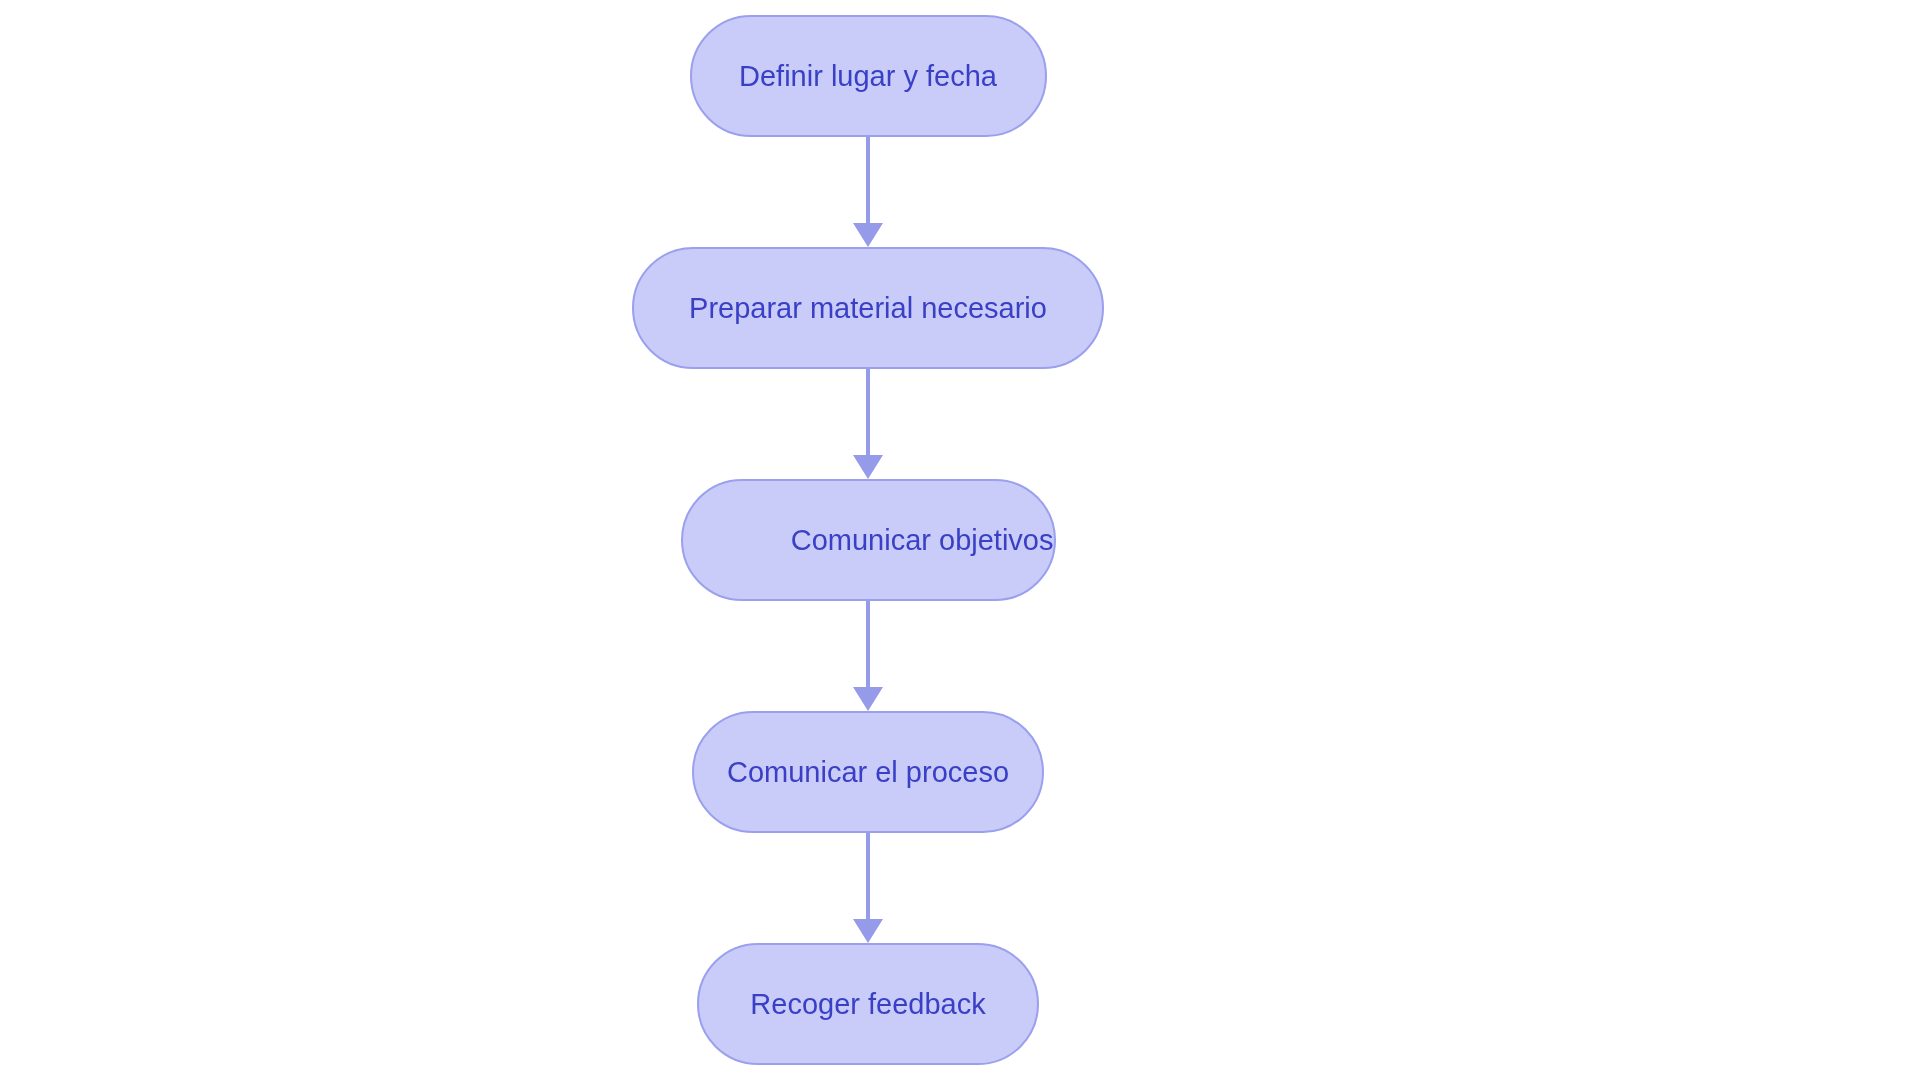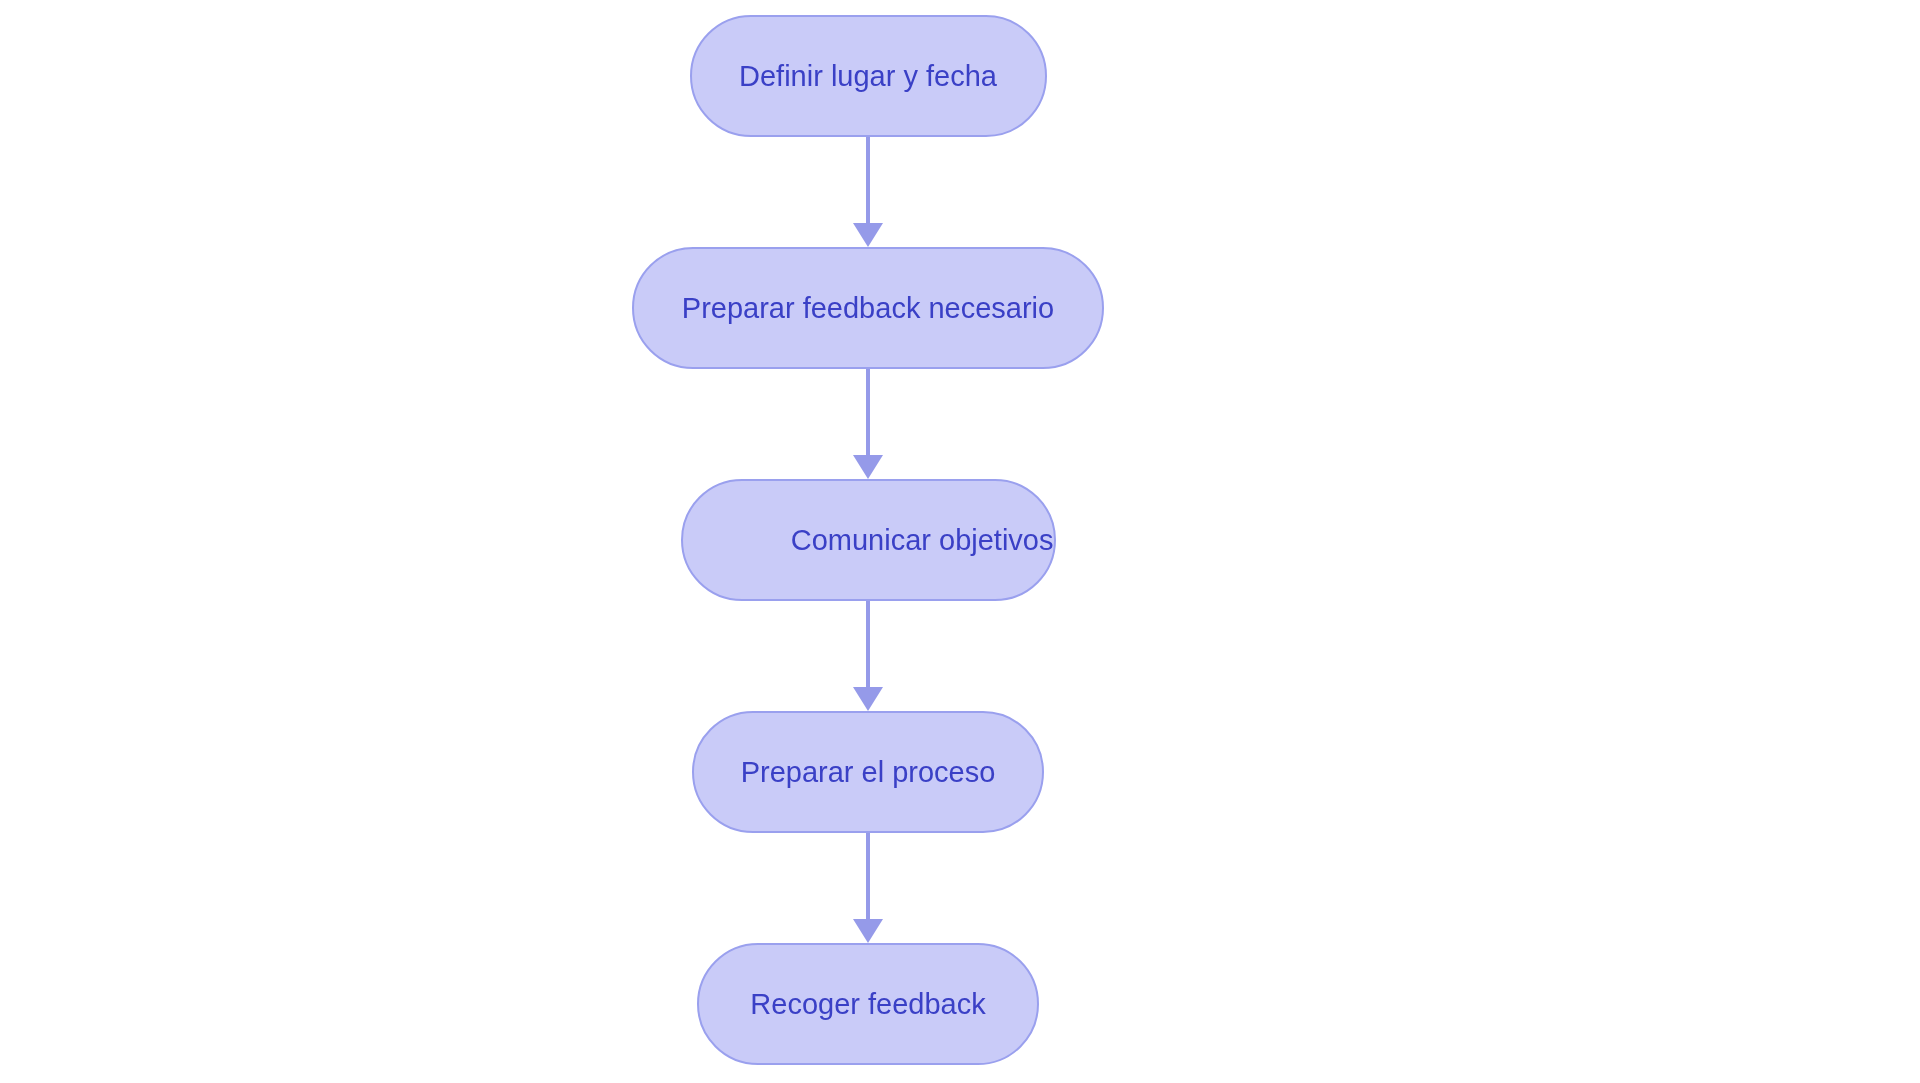--- a/index.html
+++ b/index.html
@@ -82,39 +82,39 @@
   <div class="flow-node w1">
     <span class="node-label">Definir lugar y fecha</span>
   </div>
 
   <div class="arrow">
     <div class="shaft"></div>
     <div class="head"></div>
   </div>
 
   <div class="flow-node w2">
-    <span class="node-label">Preparar feedback necesario</span>
+    <span class="node-label">Preparar material necesario</span>
   </div>
 
   <div class="arrow">
     <div class="shaft"></div>
     <div class="head"></div>
   </div>
 
   <div class="flow-node w3">
     <span class="node-label">Comunicar objetivos</span>
   </div>
 
   <div class="arrow">
     <div class="shaft"></div>
     <div class="head"></div>
   </div>
 
   <div class="flow-node w4">
-    <span class="node-label">Preparar el proceso</span>
+    <span class="node-label">Comunicar el proceso</span>
   </div>
 
   <div class="arrow">
     <div class="shaft"></div>
     <div class="head"></div>
   </div>
 
   <div class="flow-node w5">
     <span class="node-label">Recoger feedback</span>
   </div>

